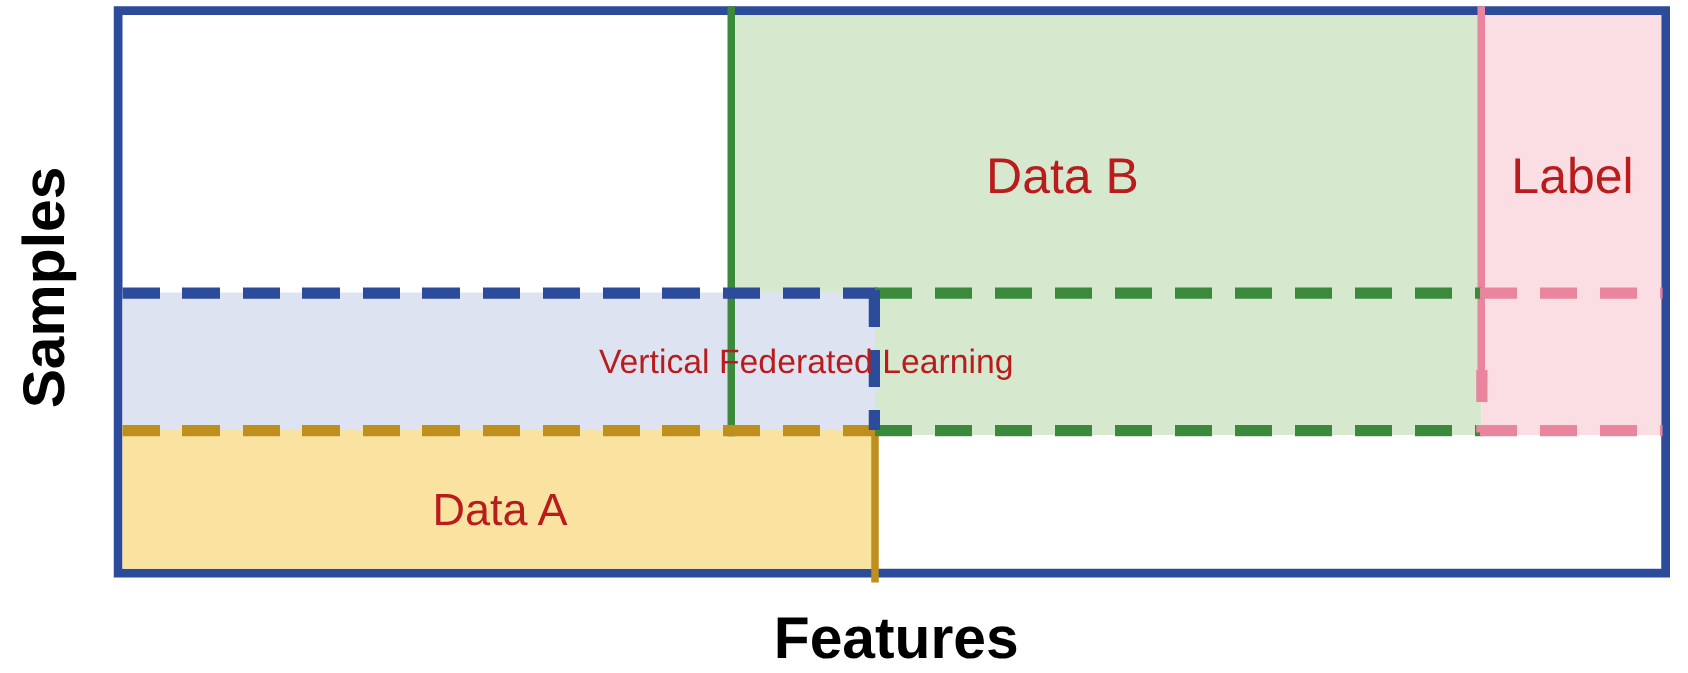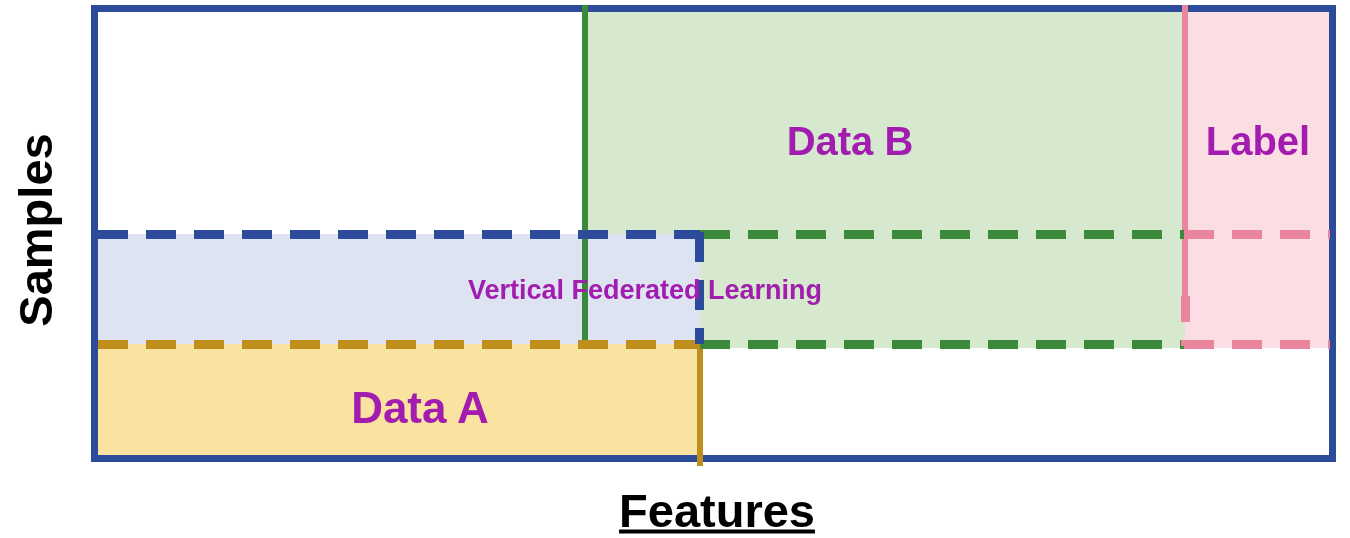--- a/index.html
+++ b/index.html
@@ -31,21 +31,20 @@
     top: 230px;
     font-size: 47px;
     transform: translate(-50%, -50%) rotate(-90deg);
     transform-origin: center center;
   }
   #features-label {
     left: 717px;
     top: 510px;
     font-size: 47px;
     transform: translate(-50%, -50%);
-    text-decoration: underline;
   }
 
   
   #matrix-frame {
     position: absolute;
     left: 91px;
     top: 5px;
     width: 1245px;
     height: 457px;
     border: 7px solid #2c4b9b;
@@ -183,45 +182,45 @@
     top: 296px;
     height: 50px;
     background: repeating-linear-gradient(to bottom,
       #e9859c 0px, #e9859c 26px,
       rgba(0,0,0,0) 26px, rgba(0,0,0,0) 44px);
   }
 
   
   .block-caption {
     position: absolute;
-    font-weight: bold;
-    color: #a21caf;
+    font-weight: normal;
+    color: #b91c1c;
     white-space: nowrap;
     line-height: 1;
     transform: translate(-50%, -50%);
   }
   #caption-data-b {
     left: 850px;
     top: 141px;
     font-size: 40px;
   }
   #caption-label {
     left: 1258px;
     top: 141px;
     font-size: 40px;
   }
   #caption-vfl {
     left: 645px;
     top: 290px;
     font-size: 27px;
   }
   #caption-data-a {
-    left: 420px;
+    left: 400px;
     top: 408px;
-    font-size: 44px;
+    font-size: 36px;
   }
 </style>
 </head>
 <body>
 
 <div id="stage">
 
   <div class="axis-label" id="samples-label">Samples</div>
 
   <div class="axis-label" id="features-label">Features</div>

